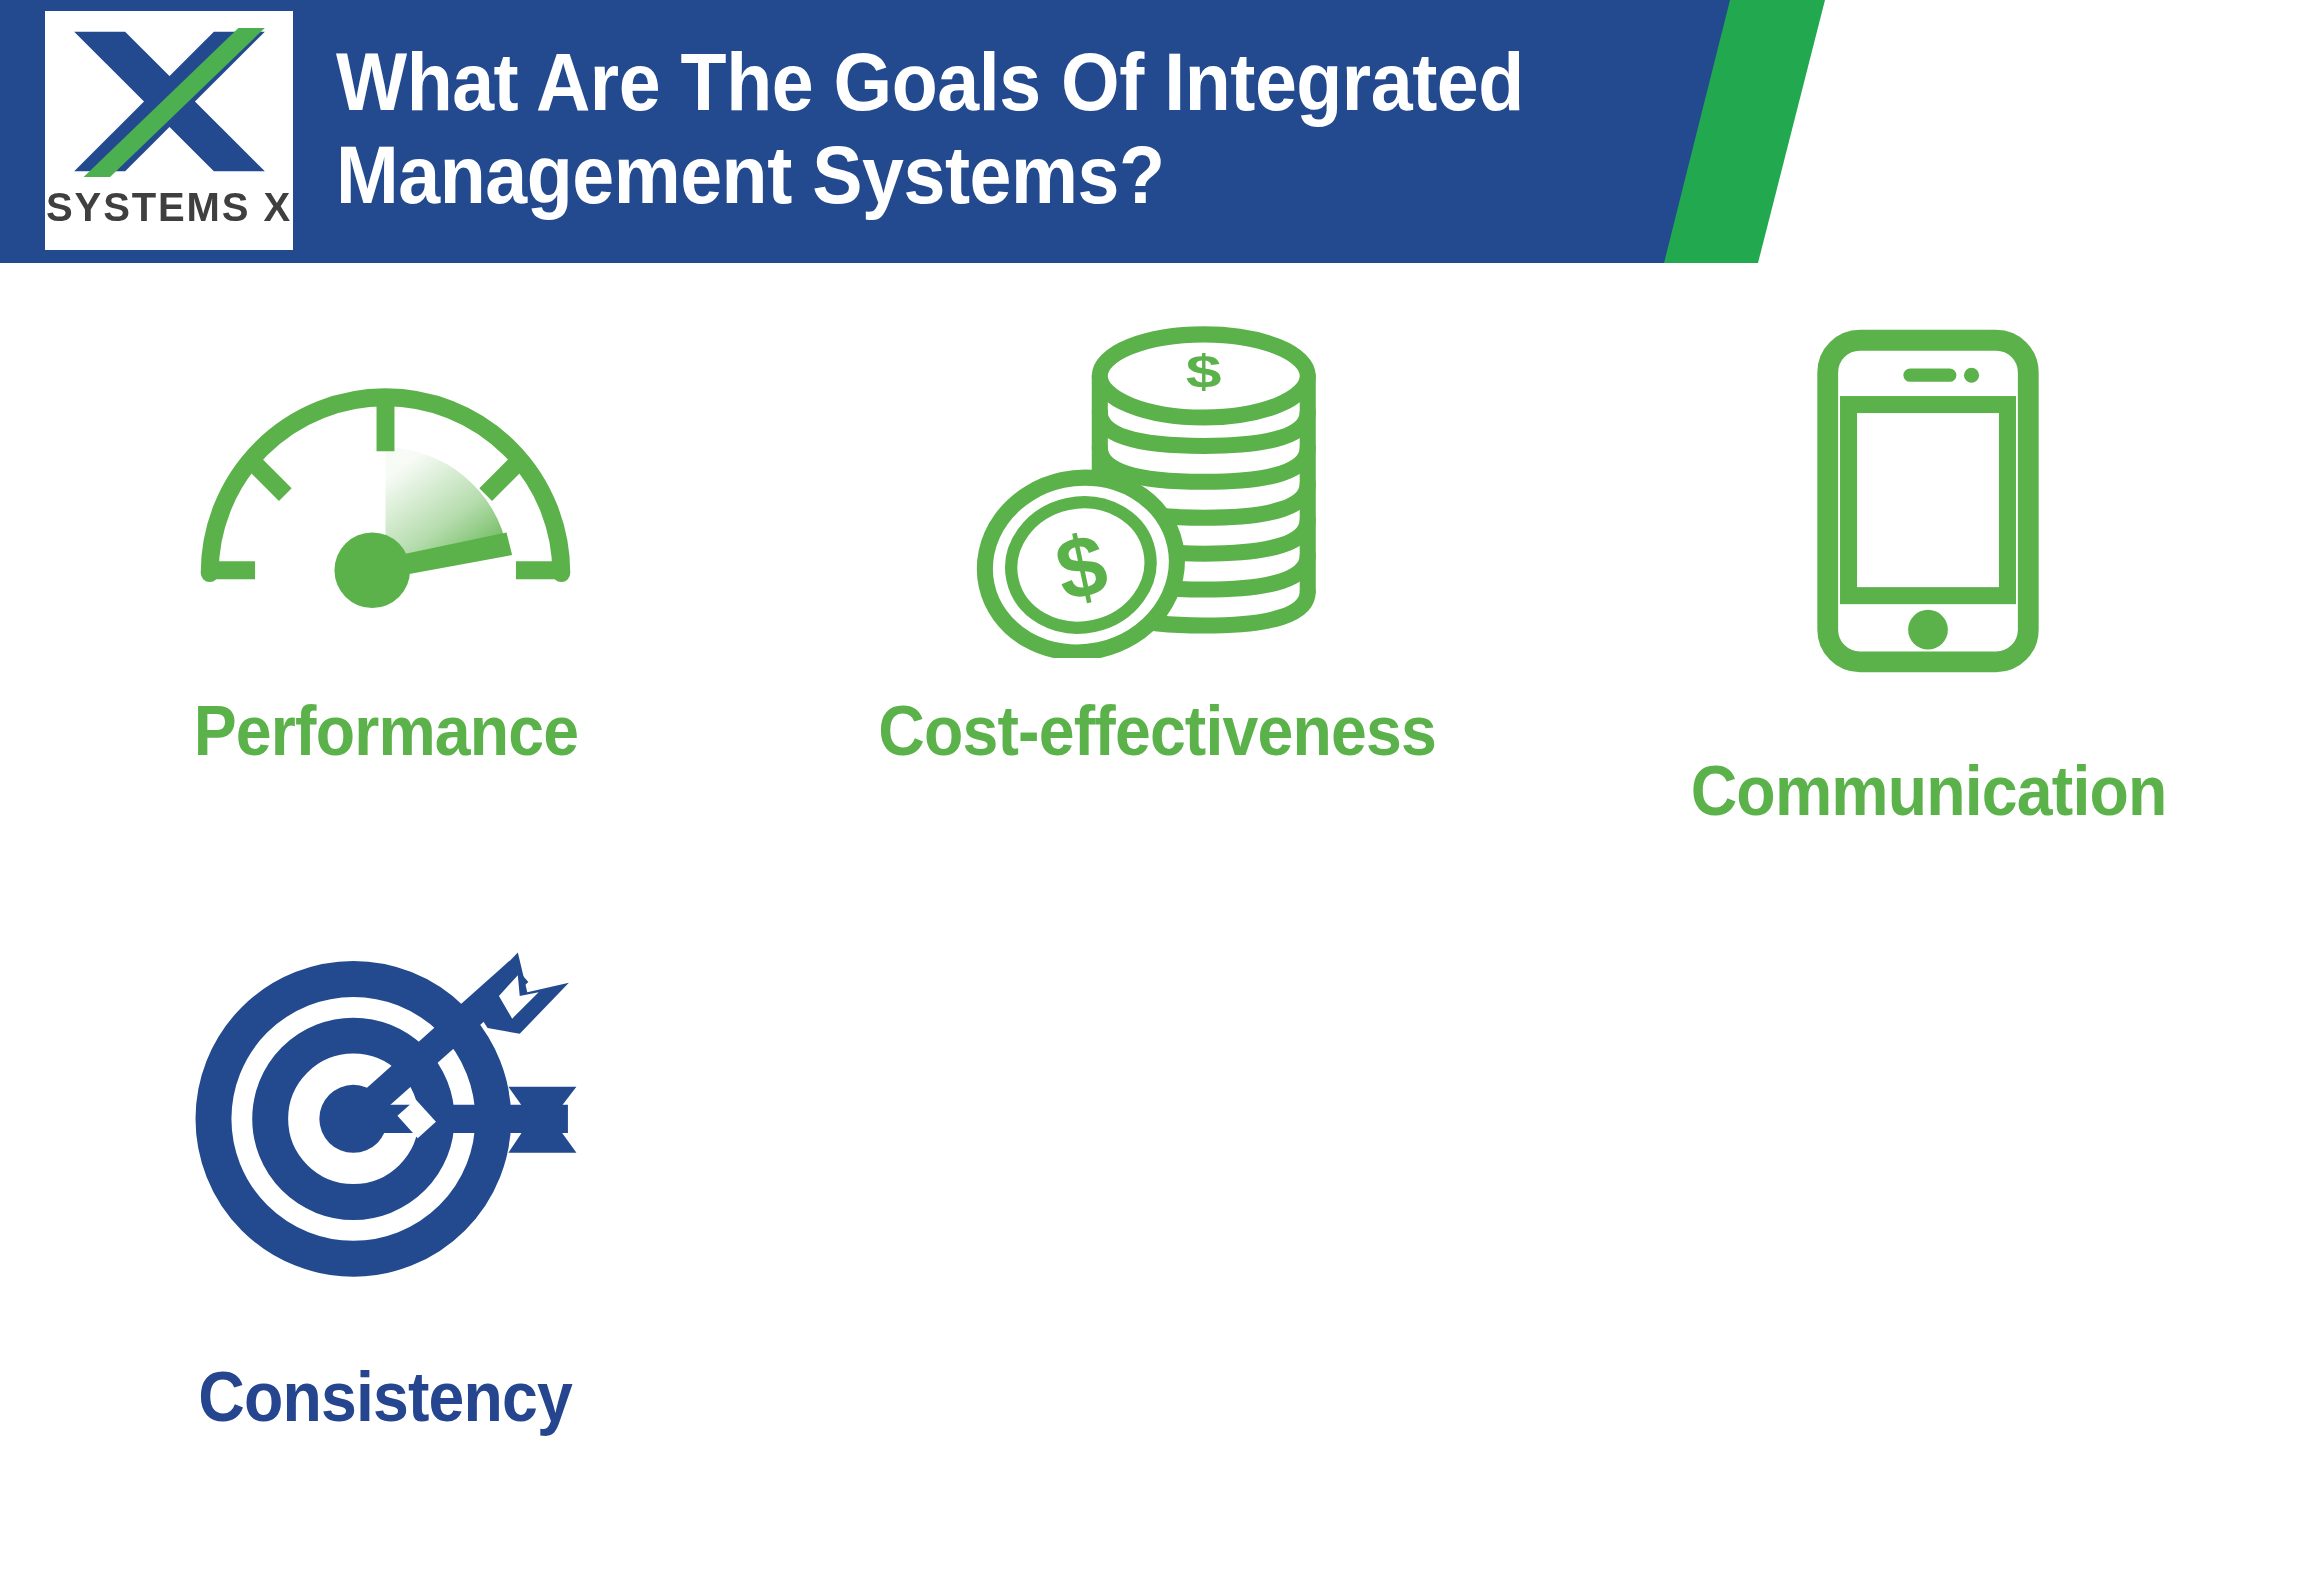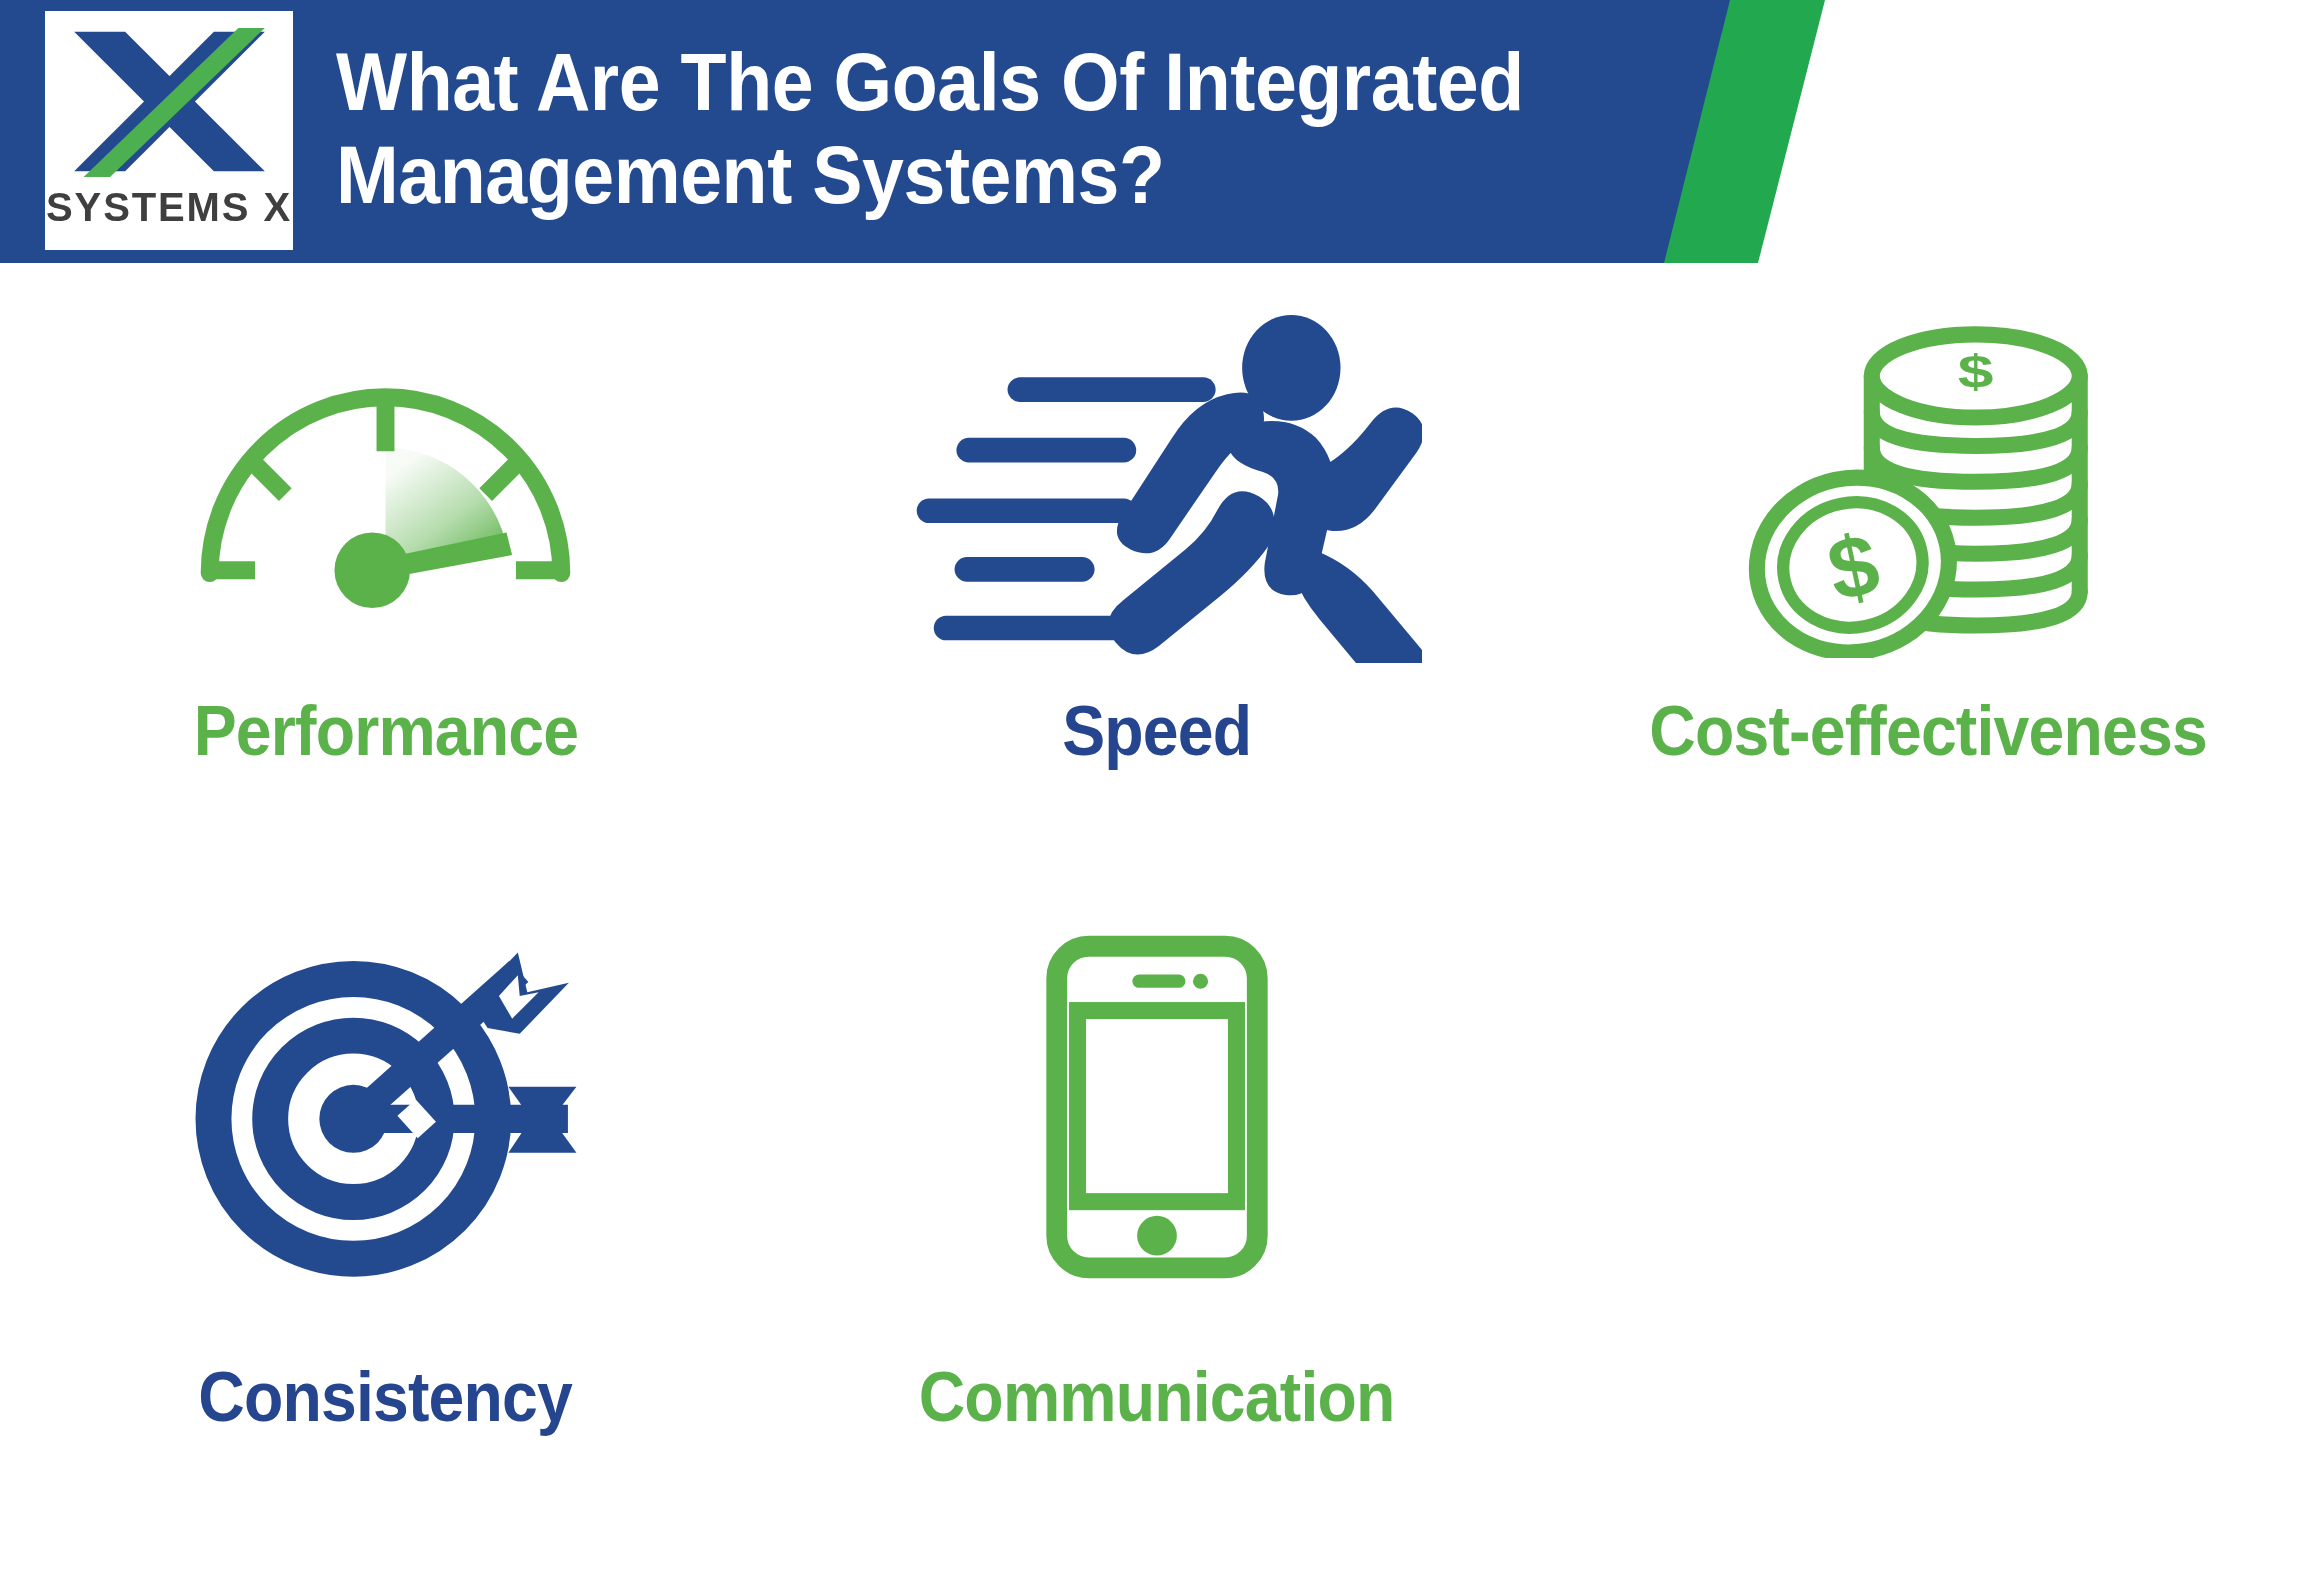--- a/index.html
+++ b/index.html
@@ -121,47 +121,20 @@
         <line x1="354" y1="104" x2="316" y2="142" stroke="#5cb24a" stroke-width="19"></line>
         <line x1="396" y1="222" x2="348" y2="222" stroke="#5cb24a" stroke-width="19"></line>
 
         <path d="M196 212 L338 182 L344 206 L202 232 Z" fill="#5cb24a"></path>
         <circle cx="196" cy="222" r="40" fill="#5cb24a"></circle>
       </svg>
     </div>
     <div class="label green">Performance</div>
   </div>
 
-  <div class="cell row1">
-    <div class="icon-wrap">
-      <svg width="530" height="350" viewBox="0 0 560 370">
-        <g fill="#234a8f">
-
-          <rect x="122" y="68" width="220" height="26" rx="13"></rect>
-          <rect x="68" y="132" width="190" height="26" rx="13"></rect>
-          <rect x="26" y="196" width="232" height="26" rx="13"></rect>
-          <rect x="66" y="258" width="148" height="26" rx="13"></rect>
-          <rect x="44" y="320" width="240" height="26" rx="13"></rect>
-
-          <ellipse cx="422" cy="58" rx="52" ry="56"></ellipse>
-
-          <path d="M374 118 q46 -12 74 14 q22 24 20 62 l-18 78 q-8 30 -34 26 q-26 -4 -22 -34 l14 -72 q2 -18 -16 -24 q-30 -8 -36 -24 q-8 -18 18 -26 Z"></path>
-
-          <path d="M386 128 q-22 8 -44 40 l-48 70 q-16 24 -42 12 q-24 -12 -8 -38 l52 -80 q24 -38 58 -46 q32 -8 38 16 q4 20 -6 26 Z"></path>
-
-          <path d="M452 164 q28 -14 54 -48 q20 -26 44 -10 q22 16 4 42 l-44 60 q-20 26 -48 22 q-30 -6 -28 -34 q2 -24 18 -32 Z"></path>
-
-          <path d="M450 252 q34 14 58 42 l52 62 q22 26 -2 46 q-26 20 -46 -6 l-60 -72 q-20 -24 -26 -44 q-8 -28 24 -28 Z"></path>
-
-          <path d="M398 246 q-18 26 -52 54 l-64 52 q-26 20 -46 -4 q-18 -24 8 -44 l66 -54 q22 -18 34 -42 q16 -30 44 -14 q26 16 10 52 Z"></path>
-        </g>
-      </svg>
-    </div>
-    <div class="label blue">Speed</div>
-  </div>
 
   <div class="cell row1">
     <div class="icon-wrap">
       <svg width="397" height="341" viewBox="0 0 420 360">
         <g stroke="#5cb24a" stroke-width="17" fill="#ffffff" stroke-linecap="round" stroke-linejoin="round">
 
           <path d="M150 290 q0 36 110 36 q110 0 110 -36"></path>
           <path d="M150 252 q0 36 110 36 q110 0 110 -36"></path>
           <path d="M150 214 q0 36 110 36 q110 0 110 -36"></path>
           <path d="M150 176 q0 36 110 36 q110 0 110 -36"></path>
@@ -183,20 +156,37 @@
           <ellipse cx="130" cy="262" rx="74" ry="66" fill="#ffffff" stroke="#5cb24a" stroke-width="13"></ellipse>
           <text x="130" y="296" font-family="'Liberation Sans',sans-serif" font-size="92" font-weight="700" text-anchor="middle" fill="#5cb24a">$</text>
         </g>
       </svg>
     </div>
     <div class="label green">Cost-effectiveness</div>
   </div>
 
   <div class="cell row2">
     <div class="icon-wrap">
+      <svg width="246" height="350" viewBox="0 0 260 370">
+        <rect x="24" y="14" width="212" height="340" rx="34" ry="34" fill="#ffffff" stroke="#5cb24a" stroke-width="22"></rect>
+
+        <rect x="46" y="82" width="168" height="202" fill="#ffffff" stroke="#5cb24a" stroke-width="18"></rect>
+
+        <rect x="104" y="44" width="56" height="14" rx="7" fill="#5cb24a"></rect>
+
+        <circle cx="176" cy="51" r="8" fill="#5cb24a"></circle>
+
+        <circle cx="130" cy="320" r="21" fill="#5cb24a"></circle>
+      </svg>
+    </div>
+    <div class="label green">Communication</div>
+  </div>
+
+  <div class="cell row2">
+    <div class="icon-wrap">
       <svg width="397" height="341" viewBox="0 0 420 360">
         <g fill="none" stroke="#234a8f">
           <circle cx="176" cy="192" r="148" stroke-width="38"></circle>
           <circle cx="176" cy="192" r="88" stroke-width="38"></circle>
         </g>
         <circle cx="176" cy="192" r="36" fill="#234a8f"></circle>
 
         <line x1="176" y1="192" x2="340" y2="46" stroke="#234a8f" stroke-width="30" stroke-linecap="square"></line>
 
         <line x1="176" y1="192" x2="388" y2="192" stroke="#234a8f" stroke-width="30" stroke-linecap="square"></line>
@@ -207,32 +197,15 @@
 
         <path d="M300 68 L350 16 L360 58 L404 48 L352 102 L318 96 Z" fill="#234a8f"></path>
         <path d="M330 62 L350 40 L352 62 L372 58 L344 86 Z" fill="#ffffff"></path>
 
         <path d="M340 158 L412 158 L386 192 L412 228 L340 228 L364 192 Z" fill="#234a8f"></path>
       </svg>
     </div>
     <div class="label blue">Consistency</div>
   </div>
 
-  <div class="cell row2">
-    <div class="icon-wrap">
-      <svg width="246" height="350" viewBox="0 0 260 370">
-        <rect x="24" y="14" width="212" height="340" rx="34" ry="34" fill="#ffffff" stroke="#5cb24a" stroke-width="22"></rect>
-
-        <rect x="46" y="82" width="168" height="202" fill="#ffffff" stroke="#5cb24a" stroke-width="18"></rect>
-
-        <rect x="104" y="44" width="56" height="14" rx="7" fill="#5cb24a"></rect>
-
-        <circle cx="176" cy="51" r="8" fill="#5cb24a"></circle>
-
-        <circle cx="130" cy="320" r="21" fill="#5cb24a"></circle>
-      </svg>
-    </div>
-    <div class="label green">Communication</div>
-  </div>
-
 
 </div>
 
 
 </body></html>

